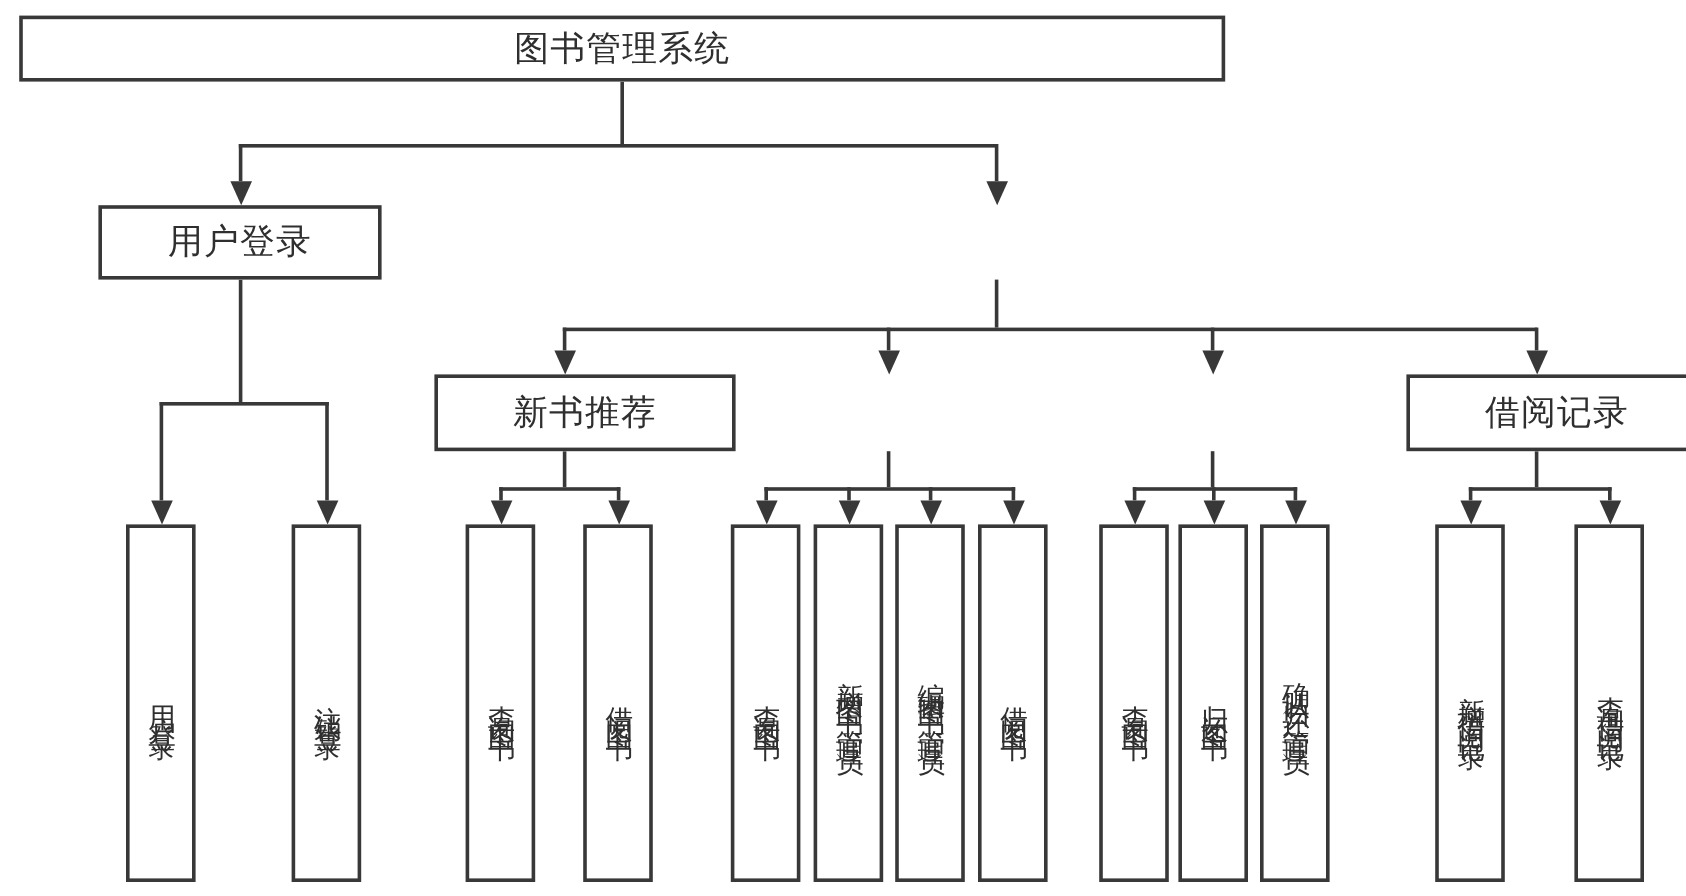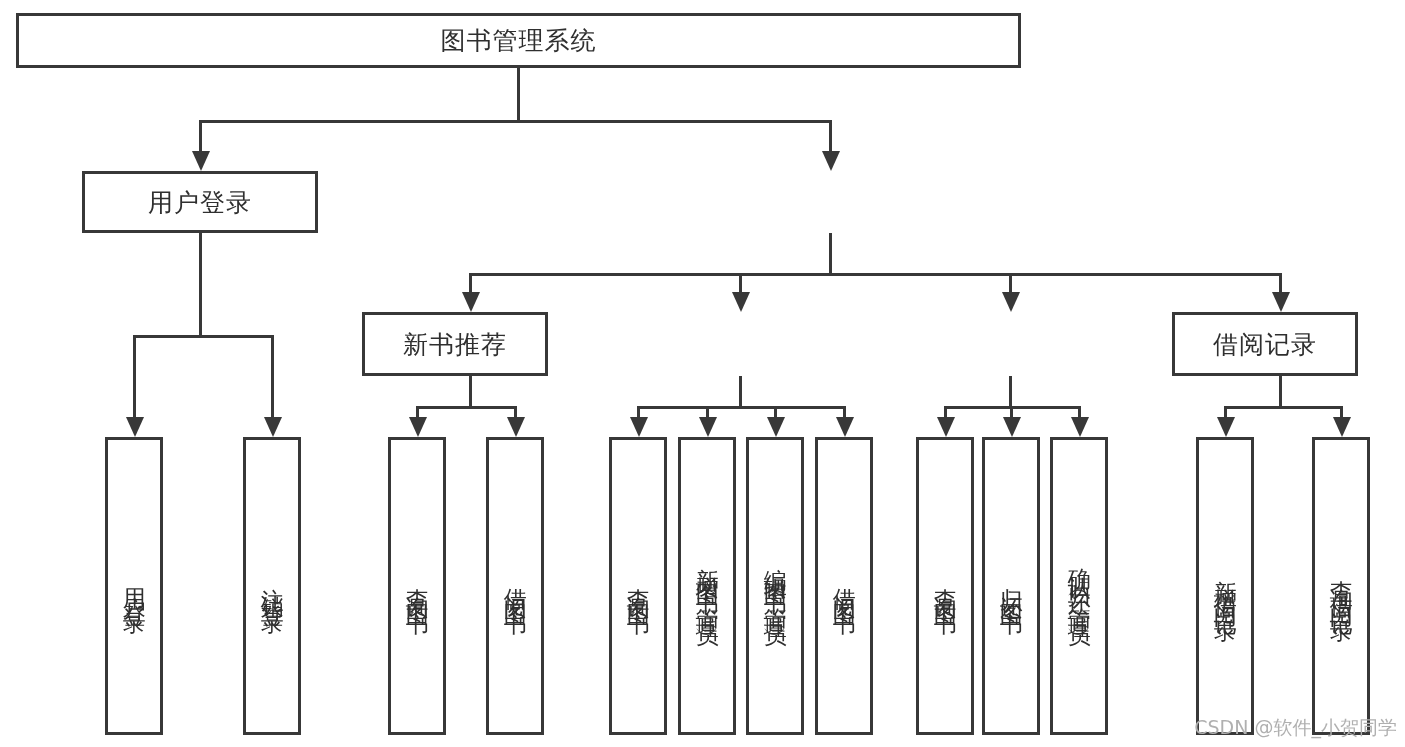--- a/index.html
+++ b/index.html
@@ -30,24 +30,24 @@
   .box {
     position: absolute;
     background: #ffffff;
     border: 3px solid #383838;
     box-sizing: border-box;
     display: flex;
     align-items: center;
     justify-content: center;
     color: #2f2f2f;
   }
-  .hlabel { font-size: 25px; letter-spacing: 1px; white-space: nowrap; }
+  .hlabel { font-size: 29px; letter-spacing: 1px; white-space: nowrap; }
   .root { left: 16px; top: 13px; width: 1005px; height: 55px; }
   .l2   { top: 171px; width: 236px; height: 62px; }
-  .l3   { top: 312px; width: 186px; height: 64px; }
+  .l3   { top: 312px; width: 251px; height: 64px; }
   .leaf { top: 437px; width: 58px; height: 298px; }
   .vtext {
     writing-mode: vertical-rl;
     text-orientation: mixed;
     font-size: 23px;
     letter-spacing: 8px;
     line-height: 1.1;
     white-space: nowrap;
   }
 
@@ -157,15 +157,14 @@
     <span class="vtext">确认归还（管理员）</span>
   </div>
 
   <div class="box leaf" style="left:1196px">
     <span class="vtext">新增借阅记录</span>
   </div>
   <div class="box leaf" style="left:1312px">
     <span class="vtext">查询借阅记录</span>
   </div>
 
-  <div class="watermark">CSDN @软件_小贺同学</div>
 
 </div>
 
 </body></html>

